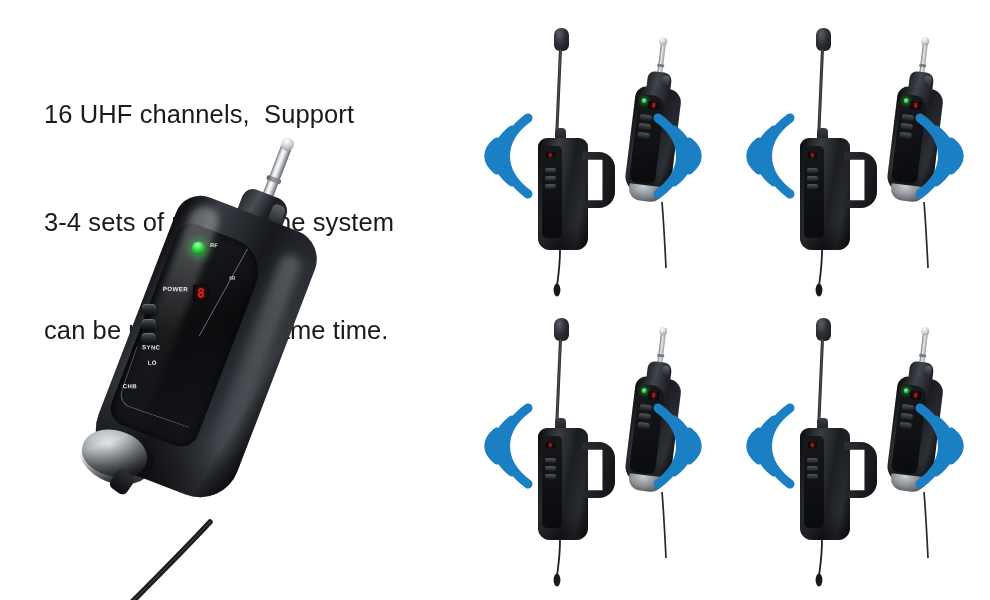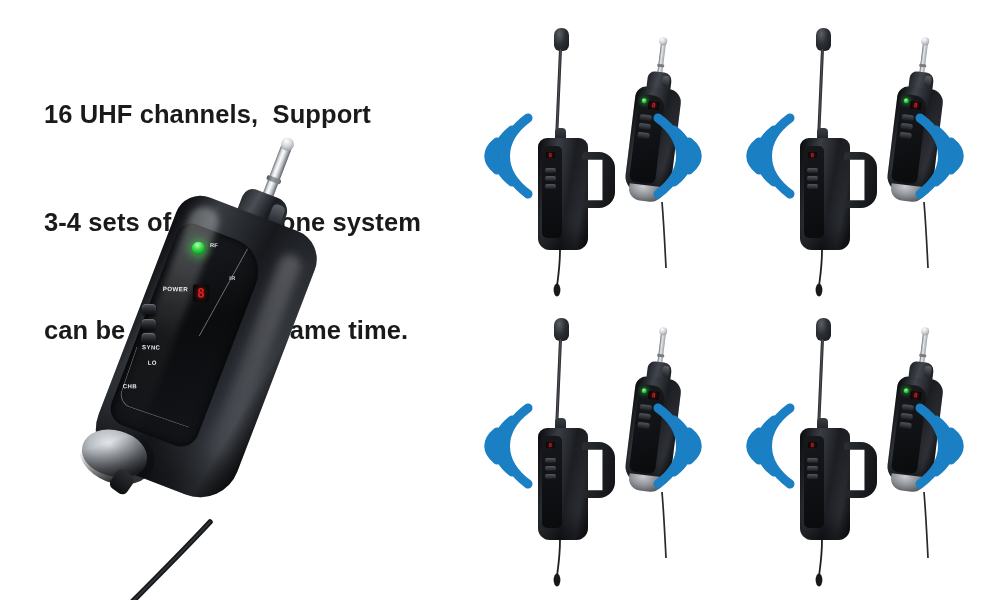--- a/index.html
+++ b/index.html
@@ -18,21 +18,21 @@
   
   .headline {
     position: absolute;
     left: 44px; top: 24px;
     width: 420px;
     color: #1a1a1a;
     font-size: 25.5px;
     line-height: 36px;
     letter-spacing: 0.1px;
     white-space: pre-wrap;
-    font-weight: 700;
+    font-weight: 400;
   }
   .headline .ln { display: block; }
 
   
   .hero {
     position: absolute;
     left: 60px; top: 130px;
     width: 360px; height: 470px;
   }
   .hero-rot {

